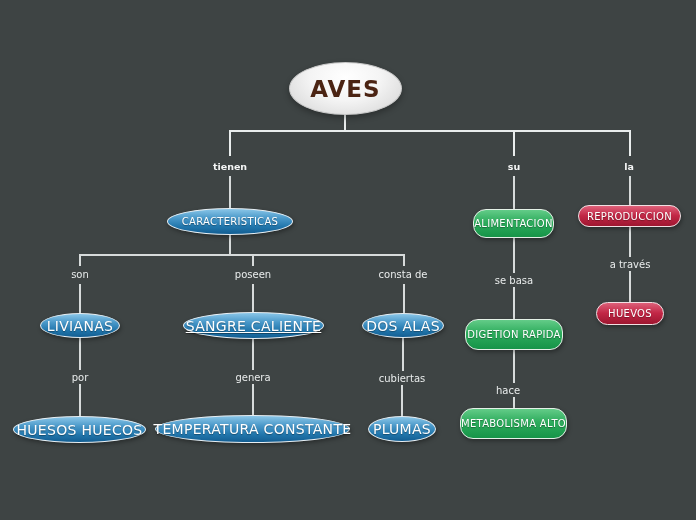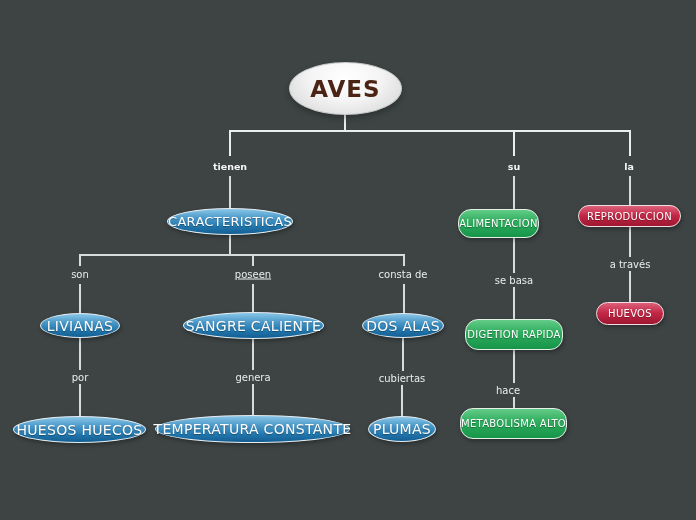--- a/index.html
+++ b/index.html
@@ -96,64 +96,64 @@
   <div class="line v" style="left:513px;top:350px;height:33px;"></div>
   <div class="line v" style="left:513px;top:397px;height:31px;"></div>
 
   <div class="line v" style="left:629px;top:227px;height:30px;"></div>
   <div class="line v" style="left:629px;top:271px;height:31px;"></div>
 
   <div class="node root ellipse" style="left:289px;top:62px;width:113px;height:53px;">
     <span>AVES</span>
   </div>
 
-  <div class="node blue ellipse" style="left:167px;top:208px;width:126px;height:27px;font-size:13px;">
+  <div class="node blue ellipse" style="left:167px;top:208px;width:126px;height:27px;font-size:10px;">
     <span>CARACTERISTICAS</span>
   </div>
   <div class="node blue ellipse" style="left:40px;top:313px;width:80px;height:25px;">
     <span>LIVIANAS</span>
   </div>
-  <div class="node blue ellipse" style="left:183px;top:312px;width:141px;height:27px;">
+  <div class="node blue ellipse" style="left:183px;top:312px;width:141px;height:27px;text-decoration:underline;">
     <span>SANGRE CALIENTE</span>
   </div>
   <div class="node blue ellipse" style="left:362px;top:313px;width:82px;height:25px;">
     <span>DOS ALAS</span>
   </div>
   <div class="node blue ellipse" style="left:13px;top:416px;width:133px;height:27px;">
     <span>HUESOS HUECOS</span>
   </div>
   <div class="node blue ellipse" style="left:155px;top:415px;width:195px;height:28px;">
     <span>TEMPERATURA CONSTANTE</span>
   </div>
   <div class="node blue ellipse" style="left:368px;top:416px;width:68px;height:26px;">
     <span>PLUMAS</span>
   </div>
 
-  <div class="node green" style="left:458px;top:209px;width:81px;height:29px;">
+  <div class="node green" style="left:473px;top:209px;width:81px;height:29px;">
     <span>ALIMENTACION</span>
   </div>
   <div class="node green" style="left:465px;top:319px;width:98px;height:31px;">
     <span>DIGETION RAPIDA</span>
   </div>
   <div class="node green" style="left:460px;top:408px;width:107px;height:31px;">
     <span>METABOLISMA ALTO</span>
   </div>
 
   <div class="node red" style="left:578px;top:205px;width:103px;height:22px;">
     <span>REPRODUCCION</span>
   </div>
   <div class="node red" style="left:596px;top:302px;width:68px;height:23px;">
     <span>HUEVOS</span>
   </div>
 
   <span class="link-label lvl1" style="left:230px;top:166px;">tienen</span>
   <span class="link-label lvl1" style="left:514px;top:166px;">su</span>
   <span class="link-label lvl1" style="left:629px;top:166px;">la</span>
   <span class="link-label" style="left:80px;top:274px;">son</span>
-  <span class="link-label" style="left:253px;top:274px;text-decoration:underline;">poseen</span>
+  <span class="link-label" style="left:253px;top:274px;">poseen</span>
   <span class="link-label" style="left:403px;top:274px;">consta de</span>
   <span class="link-label" style="left:80px;top:377px;">por</span>
   <span class="link-label" style="left:253px;top:377px;">genera</span>
   <span class="link-label" style="left:402px;top:378px;">cubiertas</span>
   <span class="link-label" style="left:514px;top:280px;">se basa</span>
   <span class="link-label" style="left:508px;top:390px;">hace</span>
   <span class="link-label" style="left:630px;top:264px;">a través</span>
 
 </div>
 

